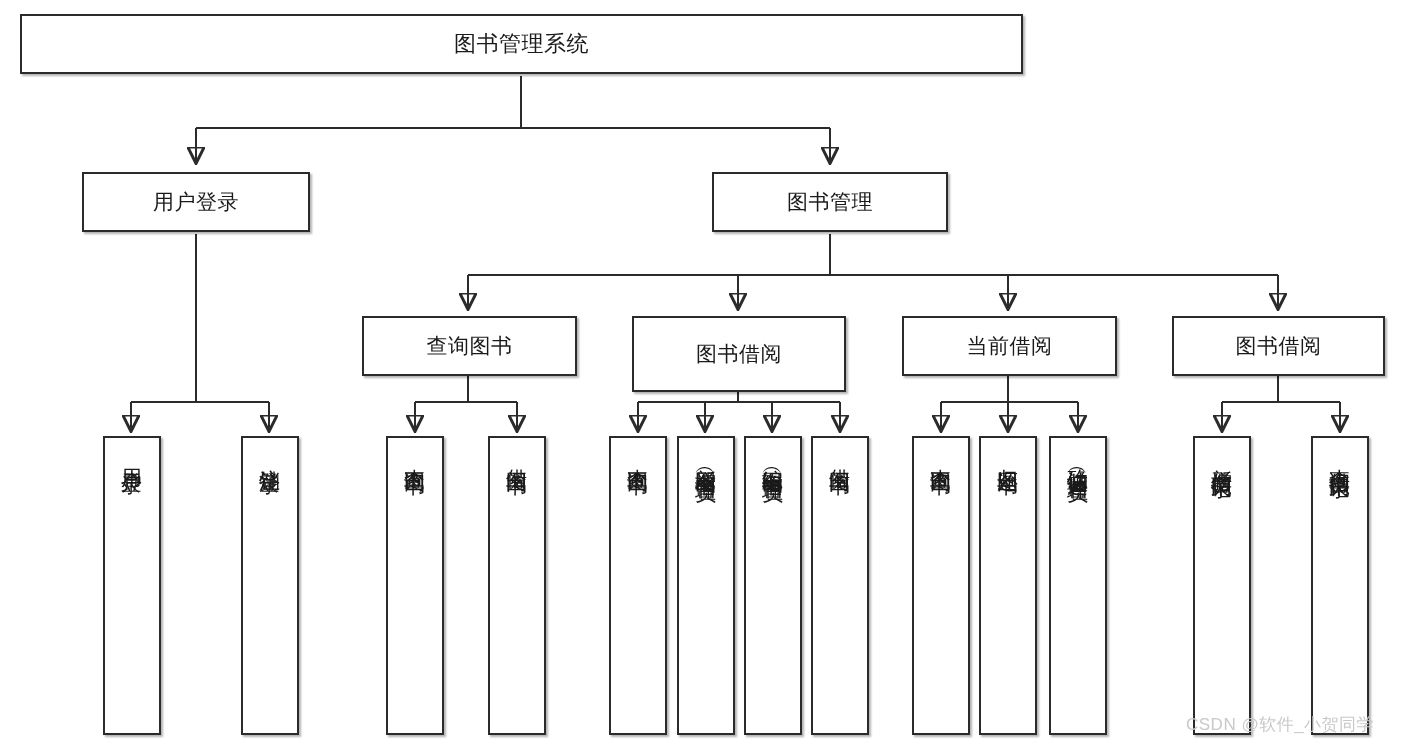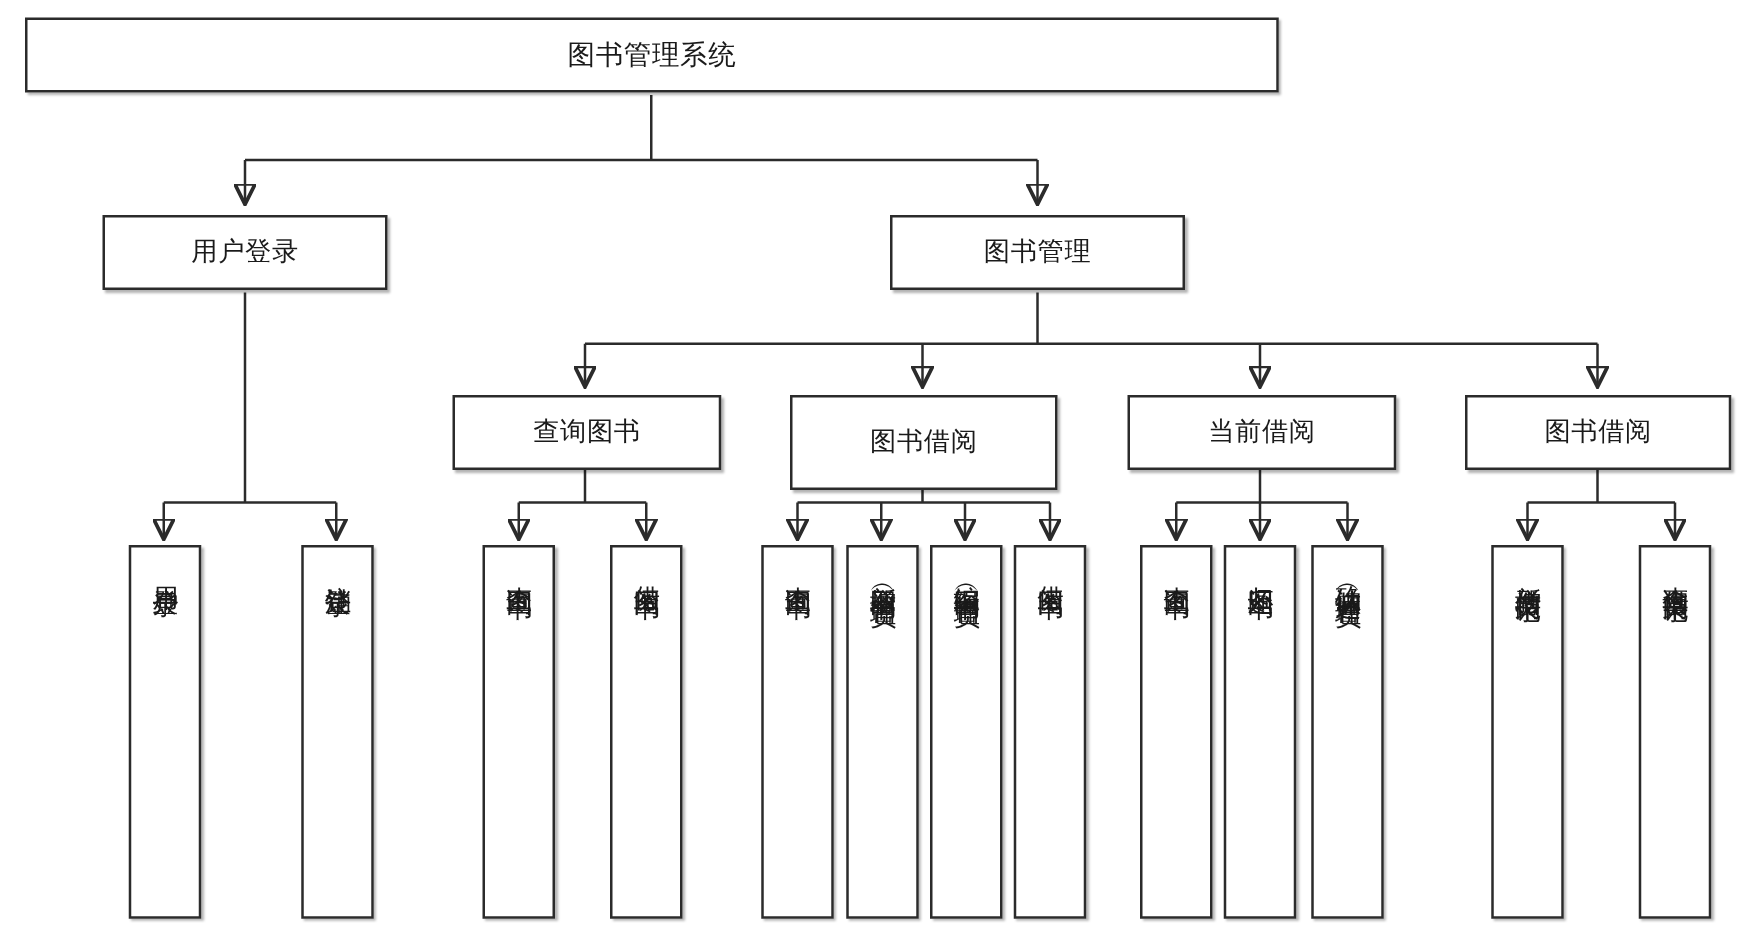--- a/index.html
+++ b/index.html
@@ -200,14 +200,15 @@
   </div>
 
   <div class="node vertical" style="left:1193px; top:436px; width:58px; height:299px;">
     <span class="label">新增借阅记录</span>
   </div>
 
   <div class="node vertical" style="left:1311px; top:436px; width:58px; height:299px;">
     <span class="label">查询借阅记录</span>
   </div>
 
+  <div class="watermark">CSDN @软件_小贺同学</div>
 
 </div>
 
 </body></html>

